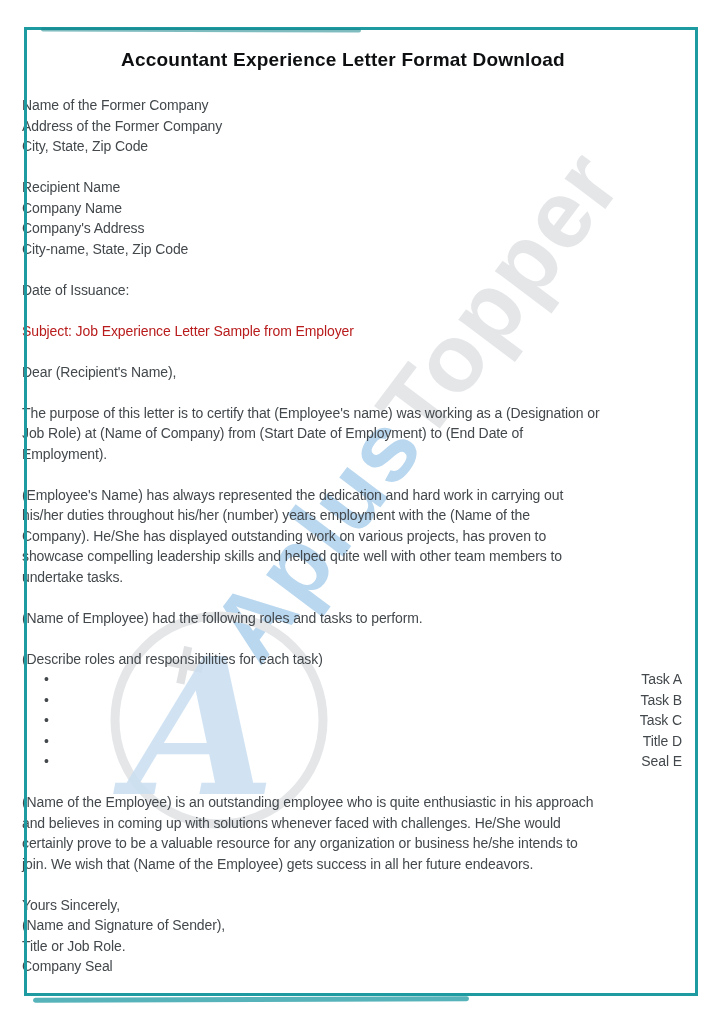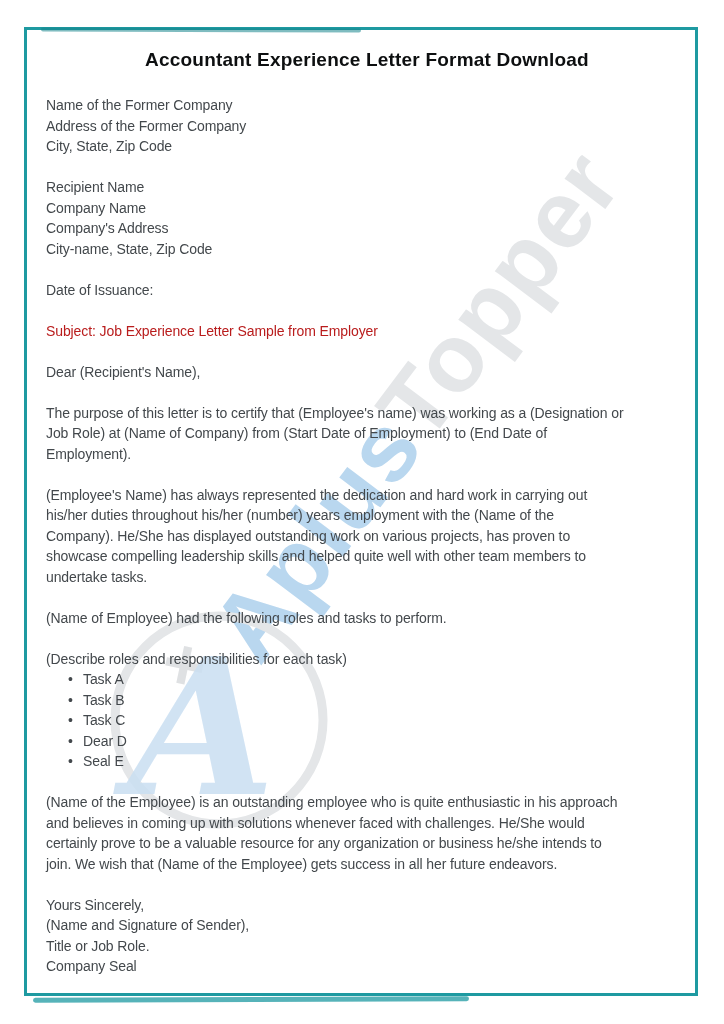--- a/index.html
+++ b/index.html
@@ -28,32 +28,32 @@
     position:absolute;left:110px;top:335px;width:640px;height:120px;
     transform:rotate(-53deg);transform-origin:center;
     font-size:96px;font-weight:bold;letter-spacing:2px;white-space:nowrap;
     z-index:0;user-select:none;
   }
   .wm-first{color:#b9d7ef;}
   .wm-second{color:#e4e6e8;}
   .wm-logo{position:absolute;left:100px;top:598px;z-index:0;}
   
   .content{
-    position:absolute;left:46px;top:44px;width:660px;z-index:1;
+    position:absolute;left:22px;top:44px;width:660px;z-index:1;
     color:#43484c;font-size:14px;line-height:20.5px;letter-spacing:-0.1px;
   }
   h1.title{
     margin:0 18px 23px 0;padding-top:4px;text-align:center;
     font-size:19px;line-height:24px;font-weight:bold;color:#0d0f10;letter-spacing:.2px;
   }
   .block{margin:0 0 20.5px 0;white-space:pre;}
   .block.tight{margin-bottom:0;}
   .bold{font-weight:normal;color:#b91c1c;}
   ul.tasks{
-    list-style:none;margin:0 0 20.5px 22px;padding:0;white-space:normal;
+    list-style:none;margin:0 0 20.5px 22px;padding:0;white-space:normal;text-align:right;
   }
   ul.tasks li{position:relative;padding-left:15px;line-height:20.5px;}
   ul.tasks li::before{
     content:"\2022";position:absolute;left:0;top:0;color:#43484c;
   }
 </style>
 </head>
 <body>
 
 <div class="page">
@@ -100,21 +100,21 @@
 undertake tasks.</div>
 
     <div class="block">(Name of Employee) had the following roles and tasks to perform.</div>
 
     <div class="block tight">(Describe roles and responsibilities for each task)</div>
 
     <ul class="tasks">
       <li><span>Task A</span></li>
       <li><span>Task B</span></li>
       <li><span>Task C</span></li>
-      <li><span>Dear D</span></li>
+      <li><span>Title D</span></li>
       <li><span>Seal E</span></li>
     </ul>
 
     <div class="block">(Name of the Employee) is an outstanding employee who is quite enthusiastic in his approach
 and believes in coming up with solutions whenever faced with challenges. He/She would
 certainly prove to be a valuable resource for any organization or business he/she intends to
 join. We wish that (Name of the Employee) gets success in all her future endeavors.</div>
 
     <div class="block">Yours Sincerely,
 (Name and Signature of Sender),

